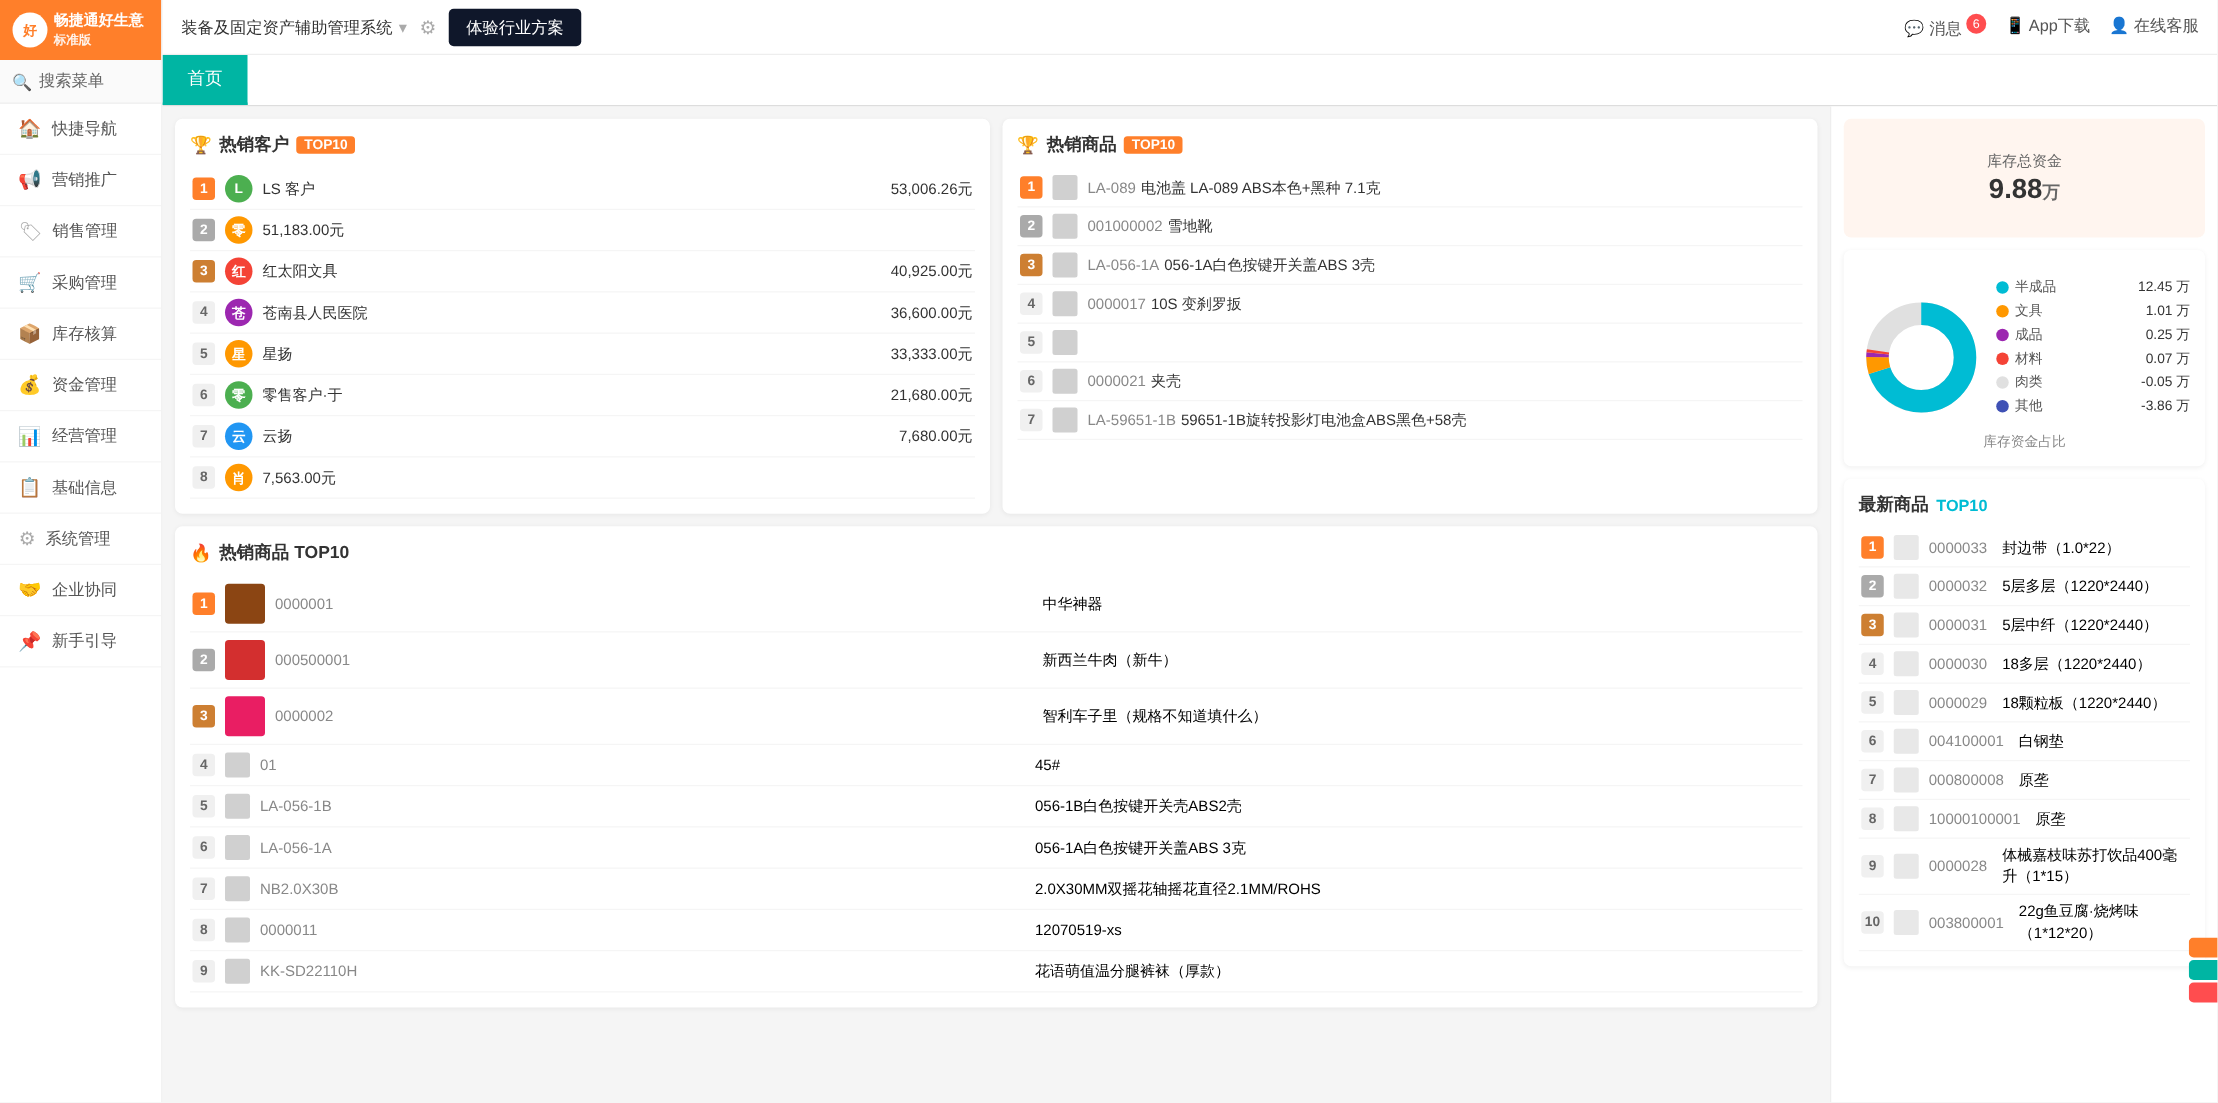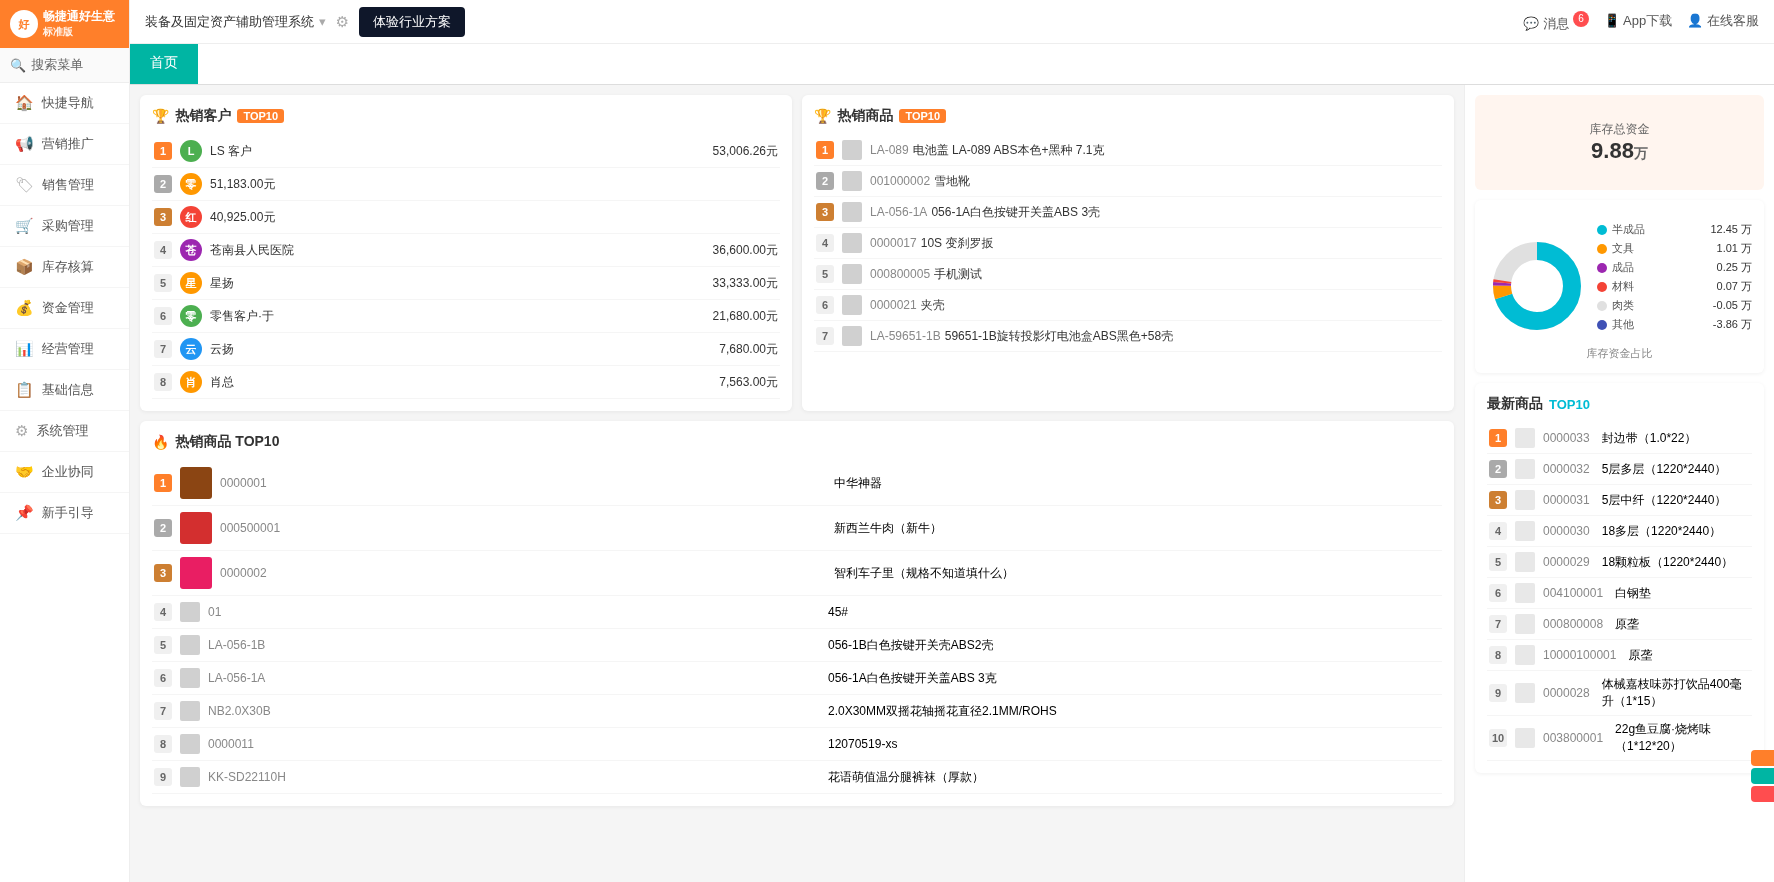--- a/index.html
+++ b/index.html
@@ -430,20 +430,21 @@
     <span class="rank-value">53,006.26元</span>
   </li>
               <li class="rank-item">
     <span class="rank-num silver">2</span>
     <span class="rank-avatar" style="background:#ff9800">零</span>
     <span class="rank-value">51,183.00元</span>
   </li>
               <li class="rank-item">
     <span class="rank-num bronze">3</span>
     <span class="rank-avatar" style="background:#f44336">红</span>
+    <span class="rank-name">红太阳文具</span>
     <span class="rank-value">40,925.00元</span>
   </li>
               <li class="rank-item">
     <span class="rank-num normal">4</span>
     <span class="rank-avatar" style="background:#9c27b0">苍</span>
     <span class="rank-name">苍南县人民医院</span>
     <span class="rank-value">36,600.00元</span>
   </li>
               <li class="rank-item">
     <span class="rank-num normal">5</span>
@@ -459,21 +460,20 @@
   </li>
               <li class="rank-item">
     <span class="rank-num normal">7</span>
     <span class="rank-avatar" style="background:#2196f3">云</span>
     <span class="rank-name">云扬</span>
     <span class="rank-value">7,680.00元</span>
   </li>
               <li class="rank-item">
     <span class="rank-num normal">8</span>
     <span class="rank-avatar" style="background:#ff9800">肖</span>
-    <span class="rank-name">肖总</span>
     <span class="rank-value">7,563.00元</span>
   </li>
             </ul>
         </div>
 
         <div class="card">
           <div class="section-title">
             <span>🏆</span>
             <span>热销商品</span>
             <span class="top10-badge">TOP10</span>
@@ -495,21 +495,20 @@
     <span class="rank-name"><span style="color:#888;margin-right:4px;">LA-056-1A</span>056-1A白色按键开关盖ABS 3壳</span>
   </li>
               <li class="rank-item">
     <span class="rank-num normal">4</span>
     <span class="gray-thumb"></span>
     <span class="rank-name"><span style="color:#888;margin-right:4px;">0000017</span>10S 变刹罗扳</span>
   </li>
               <li class="rank-item">
     <span class="rank-num normal">5</span>
     <span class="gray-thumb"></span>
-    <span class="rank-name"><span style="color:#888;margin-right:4px;">000800005</span>手机测试</span>
   </li>
               <li class="rank-item">
     <span class="rank-num normal">6</span>
     <span class="gray-thumb"></span>
     <span class="rank-name"><span style="color:#888;margin-right:4px;">0000021</span>夹壳</span>
   </li>
               <li class="rank-item">
     <span class="rank-num normal">7</span>
     <span class="gray-thumb"></span>
     <span class="rank-name"><span style="color:#888;margin-right:4px;">LA-59651-1B</span>59651-1B旋转投影灯电池盒ABS黑色+58壳</span>

